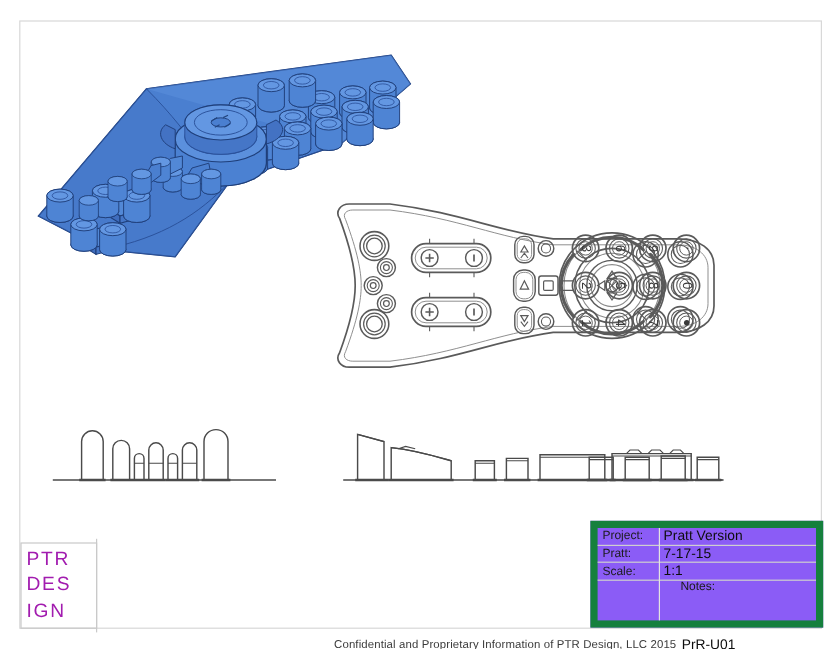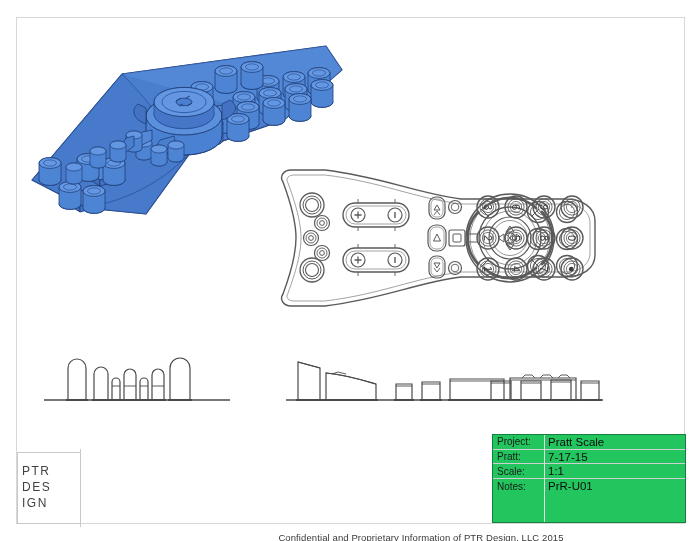--- a/index.html
+++ b/index.html
@@ -12,36 +12,36 @@
          border:1px solid #d8d8d8;box-sizing:border-box;}
 
   
   .viewbox{position:absolute;}
 
   
   .logo{position:absolute;left:17px;top:452px;width:64px;height:72px;
         border:1px solid #c9c9c9;box-sizing:border-box;
         display:flex;flex-direction:column;justify-content:center;
         padding-left:4px;}
-  .logo span{font-family:"Liberation Sans", sans-serif;font-size:12px;
-             letter-spacing:1.5px;color:#404040;line-height:1.33;}
+  .logo span{font-family:"Liberation Sans", sans-serif;font-size:16px;
+             letter-spacing:1.5px;color:#a21caf;line-height:1.33;}
   .logo-tick{position:absolute;left:80px;top:449px;width:1px;height:78px;
              background:#c9c9c9;}
 
   
   .confidential{position:absolute;left:0;top:532px;width:700px;text-align:center;
                 font-size:9.5px;color:#3a3a3a;letter-spacing:.1px;}
   .confidential span{display:inline-block;transform:translateX(71px);}
 
   
   .titleblock{position:absolute;left:492px;top:434px;width:194px;height:89px;
-              border:1px solid #15803d;box-sizing:border-box;background:#22c55e;}
+              border:6px solid #15803d;box-sizing:border-box;background:#8b5cf6;}
   .tb-row{display:flex;align-items:center;height:14.7px;
           border-bottom:1px solid #cfcfcf;box-sizing:border-box;}
-  .tb-row:last-child{border-bottom:none;}
+  .tb-row:last-child{border-bottom:none;flex-direction:column;}
   .tb-key{width:48px;padding-left:4px;font-size:10px;color:#1b1b1b;
           flex:0 0 48px;}
   .tb-val{font-size:11.5px;color:#0d0d0d;padding-left:3px;}
   .tb-sep{position:absolute;left:51px;top:0;width:1px;height:100%;
           background:#e2e2e2;}
 </style>
 </head>
 <body>
 
 <div id="sheet">
@@ -427,21 +427,21 @@
 
   <div class="confidential">
     <span>Confidential and Proprietary Information of PTR Design, LLC 2015</span>
   </div>
 
   <div class="titleblock">
     <div class="tb-sep"></div>
 
     <div class="tb-row">
       <span class="tb-key">Project:</span>
-      <span class="tb-val">Pratt Scale</span>
+      <span class="tb-val">Pratt Version</span>
     </div>
     <div class="tb-row">
       <span class="tb-key">Pratt:</span>
       <span class="tb-val">7-17-15</span>
     </div>
     <div class="tb-row">
       <span class="tb-key">Scale:</span>
       <span class="tb-val">1:1</span>
     </div>
     <div class="tb-row">

